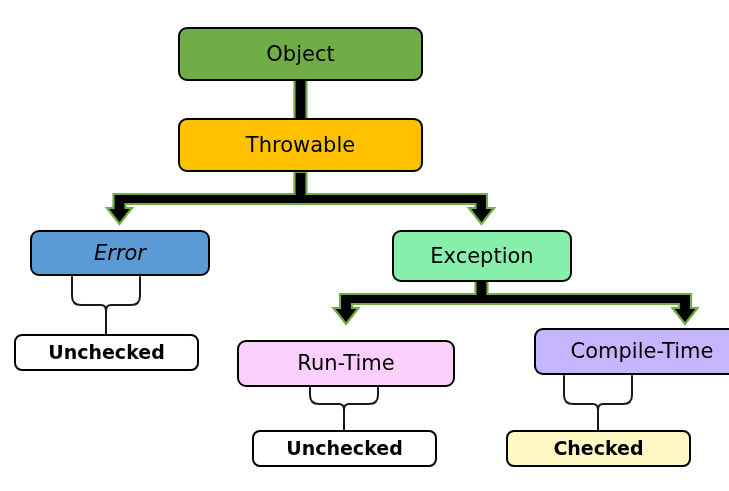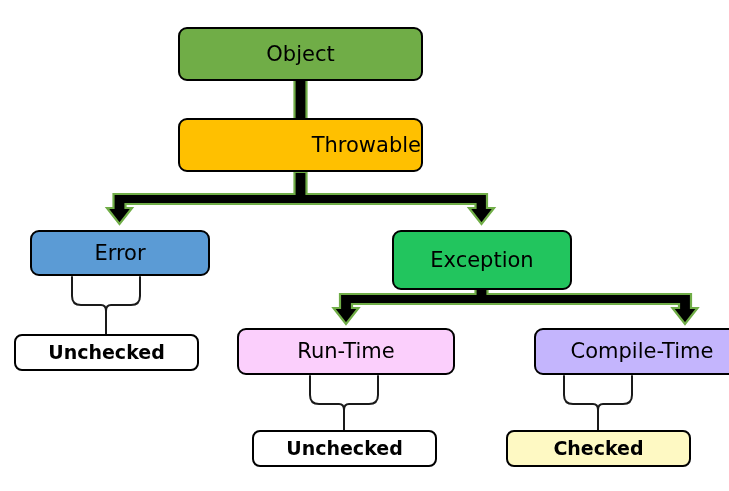--- a/index.html
+++ b/index.html
@@ -91,33 +91,33 @@
       <path d="M 564 376 L 564 395 Q 564 404 573 404 L 593 404 Q 598 404 598 410
                Q 598 404 603 404 L 623 404 Q 632 404 632 395 L 632 376"></path>
       <path d="M 598 410 L 598 430"></path>
     </g>
   </svg>
 
   <div class="node node-class" style="left:178px; top:27px; width:245px; height:54px; background:#70AD47;">
     <span>Object</span>
   </div>
 
-  <div class="node node-class" style="left:178px; top:118px; width:245px; height:54px; background:#FFC000;justify-content:flex-end;">
+  <div class="node node-class" style="left:178px; top:118px; width:245px; height:54px; background:#FFC000;">
     <span>Throwable</span>
   </div>
 
-  <div class="node node-class" style="left:30px; top:230px; width:180px; height:46px; background:#5B9BD5;">
+  <div class="node node-class" style="left:30px; top:230px; width:180px; height:46px; background:#5B9BD5;font-style:italic;">
     <span>Error</span>
   </div>
 
-  <div class="node node-class" style="left:392px; top:230px; width:180px; height:60px; background:#22c55e;">
+  <div class="node node-class" style="left:392px; top:230px; width:180px; height:52px; background:#86efac;">
     <span>Exception</span>
   </div>
 
-  <div class="node node-class" style="left:237px; top:328px; width:218px; height:47px; background:#FBCFFC;">
+  <div class="node node-class" style="left:237px; top:340px; width:218px; height:47px; background:#FBCFFC;">
     <span>Run-Time</span>
   </div>
 
   <div class="node node-class" style="left:490px; top:328px; width:216px; height:47px; background:#c4b5fd;margin-left:44px;">
     <span>Compile-Time</span>
   </div>
 
   <div class="node node-leaf" style="left:14px; top:334px; width:185px; height:37px; background:#FFFFFF;">
     <span>Unchecked</span>
   </div>

